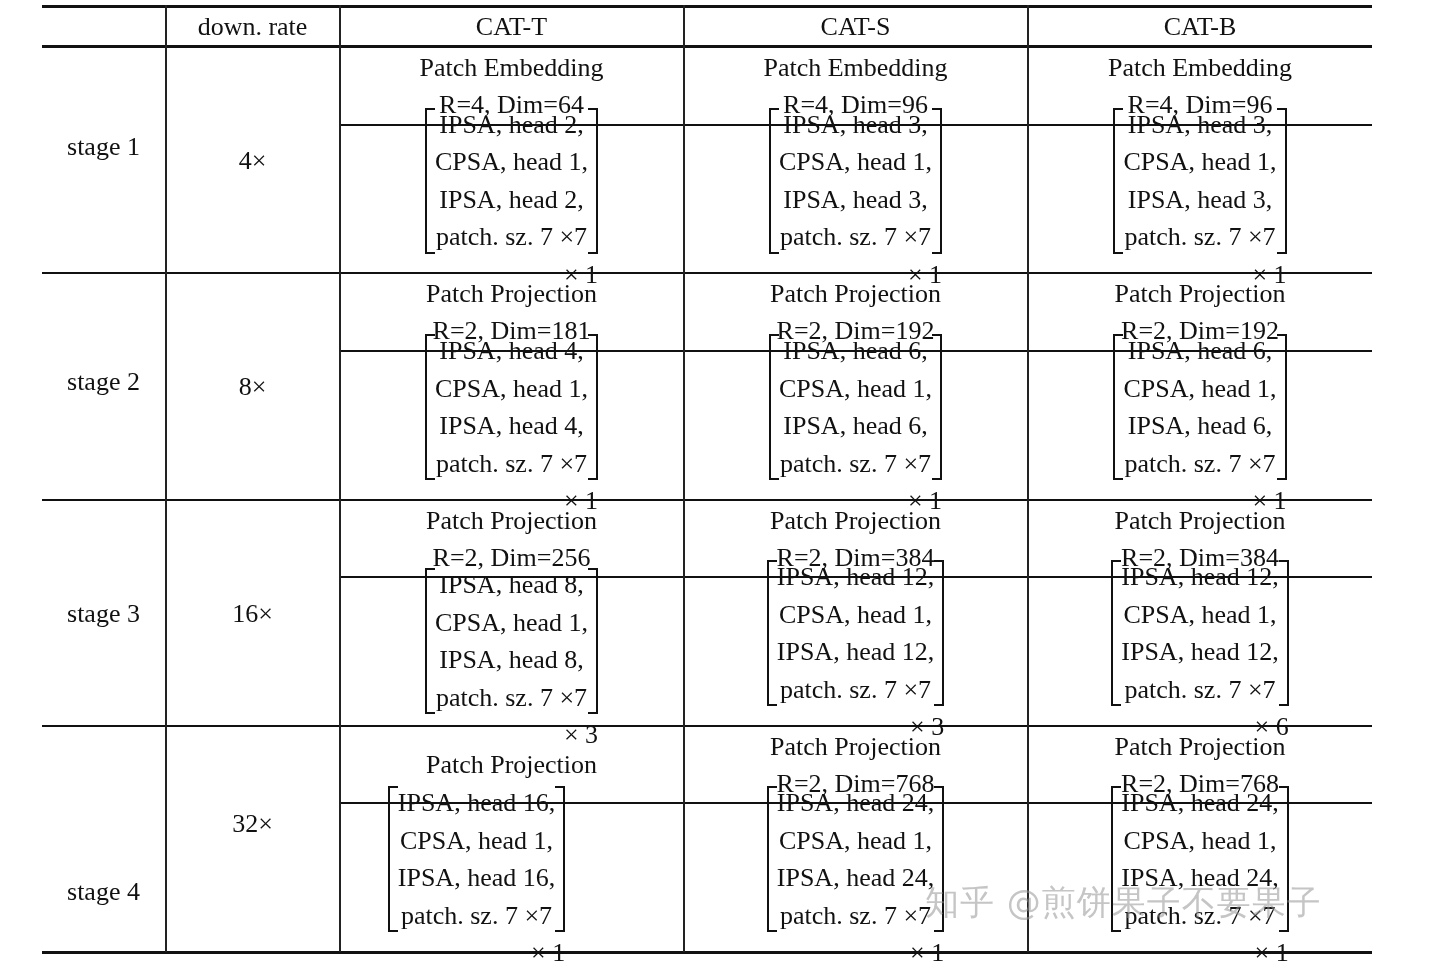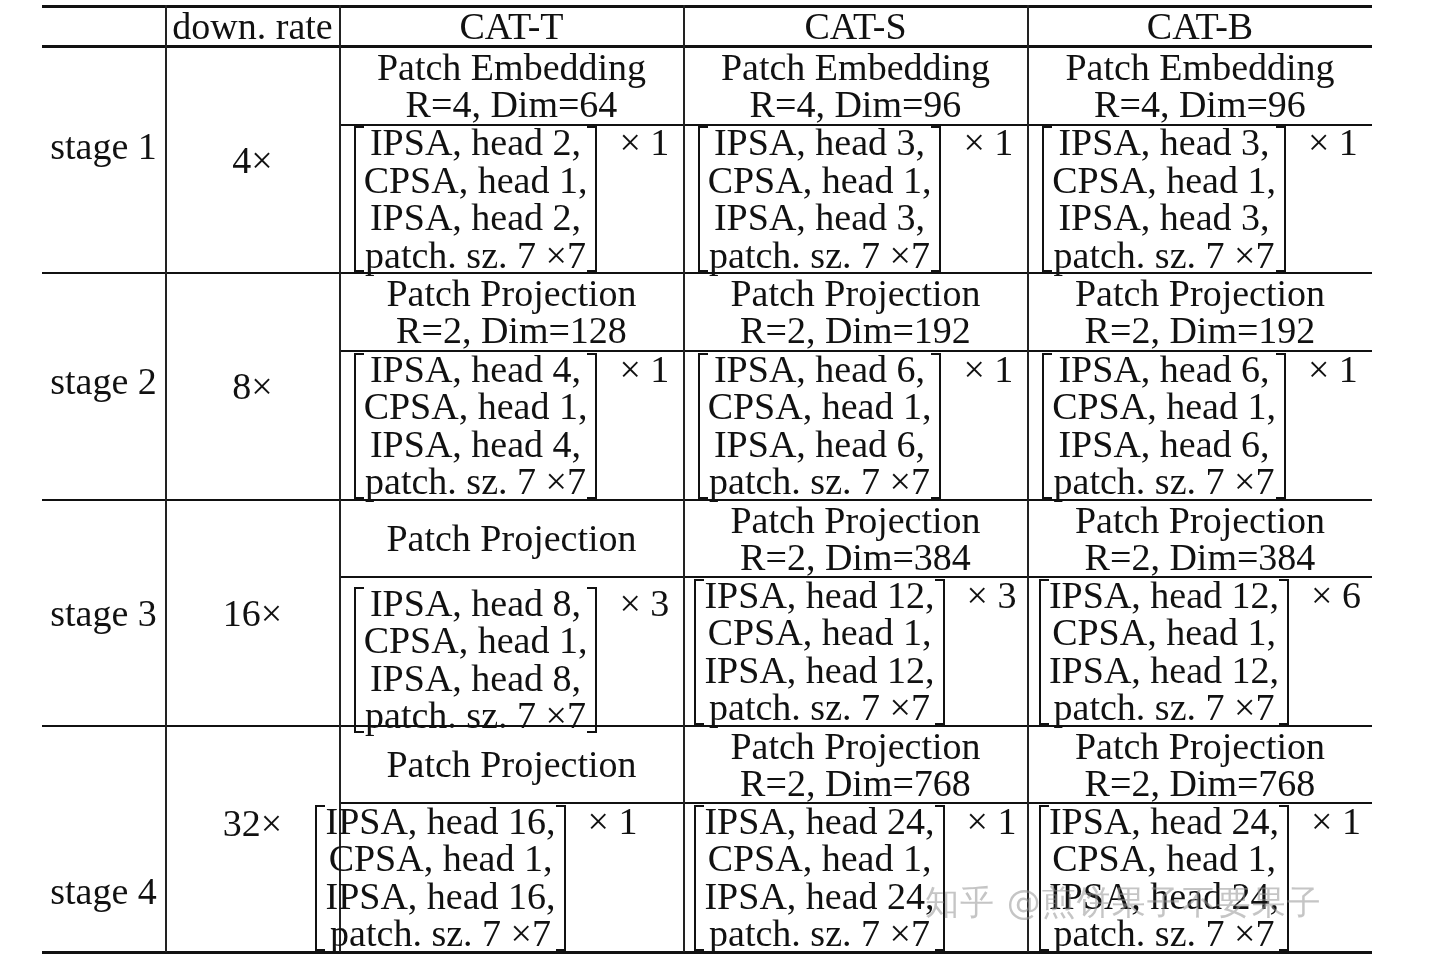--- a/index.html
+++ b/index.html
@@ -2,23 +2,23 @@
 <html><head>
 <meta charset="utf-8">
 <style>
   html, body { margin:0; padding:0; background:#ffffff; }
   body { width:1440px; height:961px; position:relative; overflow:hidden;
          font-family:"Liberation Serif","DejaVu Serif",serif; color:#111; }
   .tbl { position:absolute; left:42px; top:5px; width:1330px; }
   .hline { position:absolute; left:0; width:1330px; background:#111; }
   .vline { position:absolute; width:2px; background:#222; }
   .cell { position:absolute; display:flex; align-items:center; justify-content:center;
-          text-align:center; font-size:38px; line-height:37px; }
+          text-align:center; font-size:26px; line-height:37px; }
   .proj { flex-direction:column; }
-  .blk { display:flex; align-items:flex-start; justify-content:center; }
+  .blk { display:flex; align-items:flex-end; justify-content:center;flex-direction:column; }
   .bracket { display:flex; flex-direction:column; align-items:center; position:relative;
              padding:0 10px; }
   .bracket::before, .bracket::after { content:""; position:absolute; top:2px; bottom:2px;
              width:8px; border:2.5px solid #111; }
   .bracket::before { left:0; border-right:none; }
   .bracket::after { right:0; border-left:none; }
   .bracket span { display:block; line-height:37.5px; white-space:nowrap; }
   .rep { margin-left:22px; white-space:nowrap; }
   .wm { position:absolute; left:925px; top:880px; font-family:"DejaVu Sans",sans-serif;
         font-size:34px; color:rgba(150,150,150,0.55); white-space:nowrap; letter-spacing:1px; }
@@ -93,21 +93,21 @@
           <span>IPSA, head 3,</span>
           <span>patch. sz. 7 ×7</span>
         </div>
         <span class="rep">× 1</span>
       </div>
     </div>
     <div class="cell" style="left:0;width:123px;top:269px;height:215px;">stage 2</div>
     <div class="cell" style="left:124px;width:173px;top:269px;height:225px;">8×</div>
     <div class="cell proj" style="left:298px;width:343px;top:269px;height:76px;">
       <div>Patch Projection</div>
-      <div>R=2, Dim=128</div>
+      <div>R=2, Dim=181</div>
     </div>
     <div class="cell" style="left:298px;width:343px;top:347px;height:147px;">
       <div class="blk">
         <div class="bracket">
           <span>IPSA, head 4,</span>
           <span>CPSA, head 1,</span>
           <span>IPSA, head 4,</span>
           <span>patch. sz. 7 ×7</span>
         </div>
         <span class="rep">× 1</span>
@@ -140,20 +140,21 @@
           <span>IPSA, head 6,</span>
           <span>patch. sz. 7 ×7</span>
         </div>
         <span class="rep">× 1</span>
       </div>
     </div>
     <div class="cell" style="left:0;width:123px;top:496px;height:224px;text-align:center;">stage 3</div>
     <div class="cell" style="left:124px;width:173px;top:496px;height:224px;">16×</div>
     <div class="cell proj" style="left:298px;width:343px;top:496px;height:75px;">
       <div>Patch Projection</div>
+      <div>R=2, Dim=256</div>
     </div>
     <div class="cell" style="left:298px;width:343px;top:573px;height:163px;">
       <div class="blk">
         <div class="bracket">
           <span>IPSA, head 8,</span>
           <span>CPSA, head 1,</span>
           <span>IPSA, head 8,</span>
           <span>patch. sz. 7 ×7</span>
         </div>
         <span class="rep">× 3</span>

